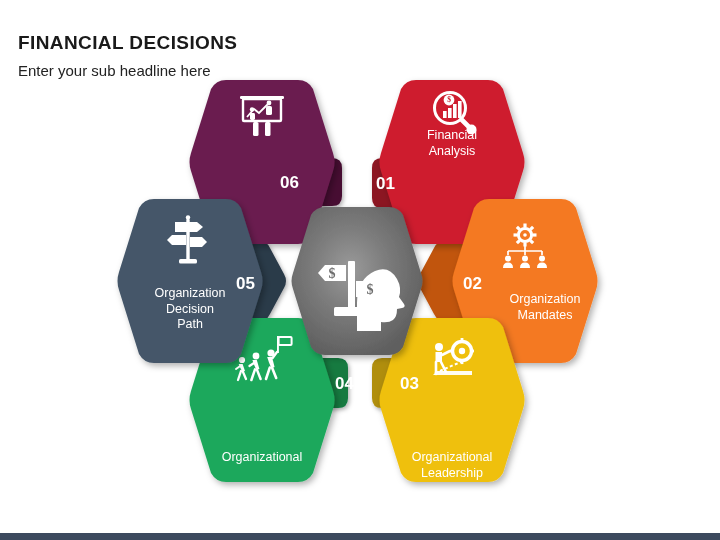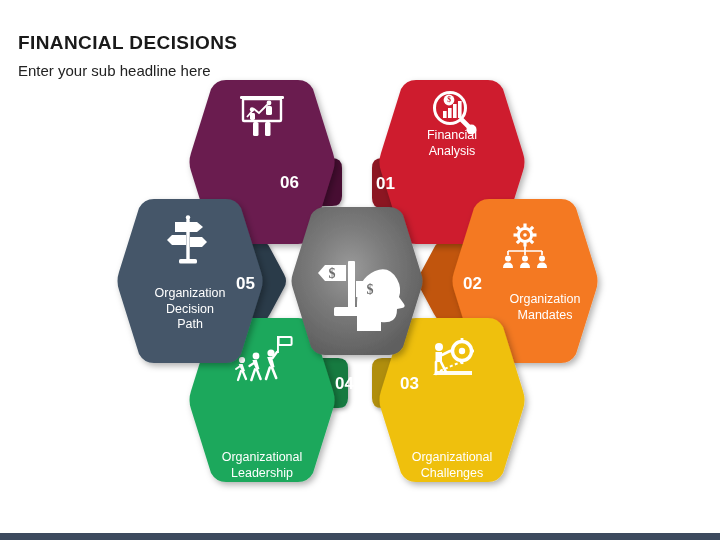--- a/index.html
+++ b/index.html
@@ -297,27 +297,26 @@
 <div class="hex-num" style="left:376px; top:174px;text-align:right;">01</div>
 
 <div class="hex-label" style="left:480px; top:292px;">
   <div>Organization</div>
   <div>Mandates</div>
 </div>
 <div class="hex-num" style="left:463px; top:274px;">02</div>
 
 <div class="hex-label" style="left:387px; top:450px;">
   <div>Organizational</div>
-  <div>Challenges</div>
+  <div>Leadership</div>
 </div>
 <div class="hex-num" style="left:400px; top:374px;">03</div>
 
 <div class="hex-label" style="left:197px; top:450px;">
   <div>Organizational</div>
-  <div>Leadership</div>
 </div>
 <div class="hex-num" style="left:293px; top:374px;margin-left:42px;">04</div>
 
 <div class="hex-label" style="left:125px; top:286px;">
   <div>Organization</div>
   <div>Decision</div>
   <div>Path</div>
 </div>
 <div class="hex-num" style="left:236px; top:274px;">05</div>
 

